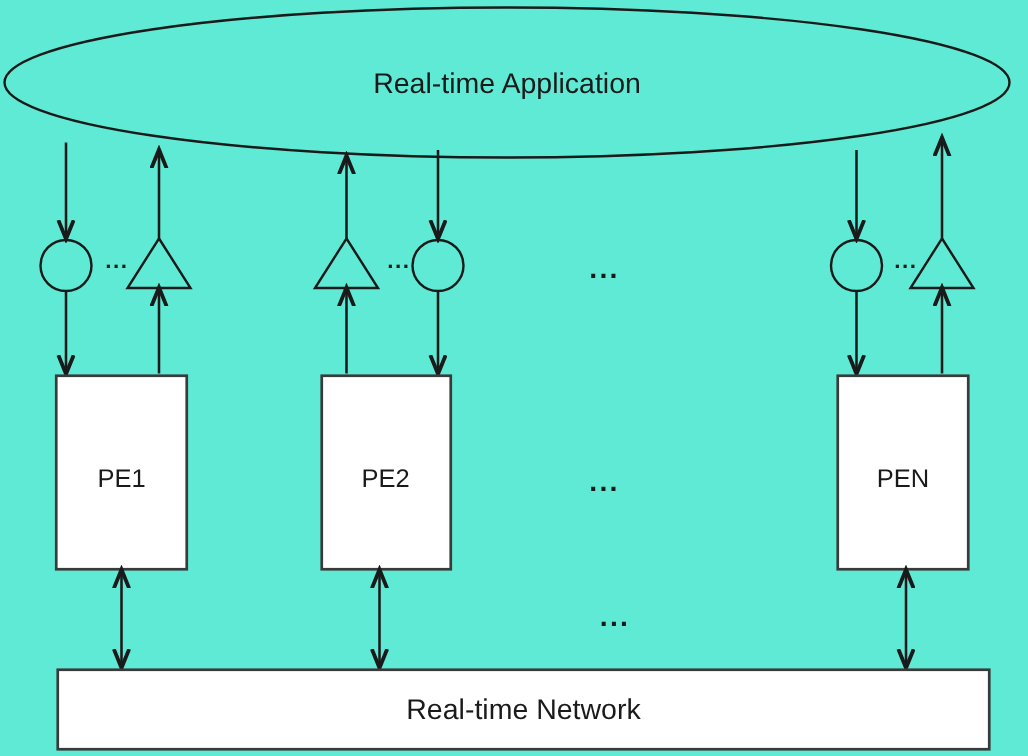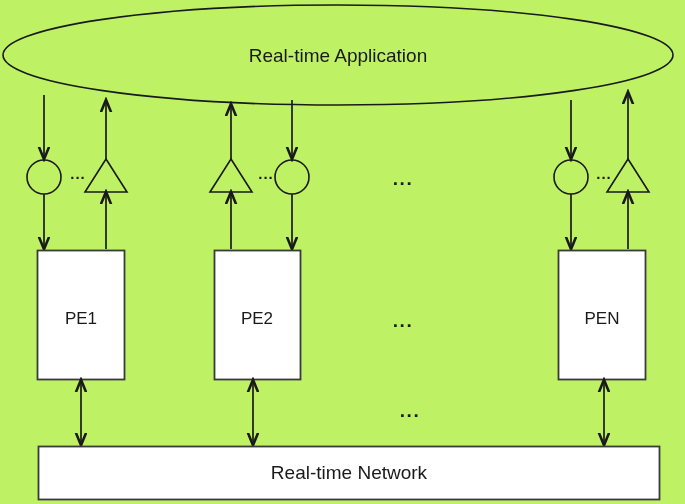--- a/index.html
+++ b/index.html
@@ -4,21 +4,21 @@
 <style>
   html, body {
     margin: 0;
     padding: 0;
     background: #ffffff;
   }
   #diagram-root {
     position: relative;
     width: 685px;
     height: 504px;
-    background: #bef264;
+    background: #5eead4;
     font-family: "Liberation Sans", sans-serif;
     overflow: hidden;
   }
   #diagram-svg {
     position: absolute;
     left: 0;
     top: 0;
     width: 685px;
     height: 504px;
   }

